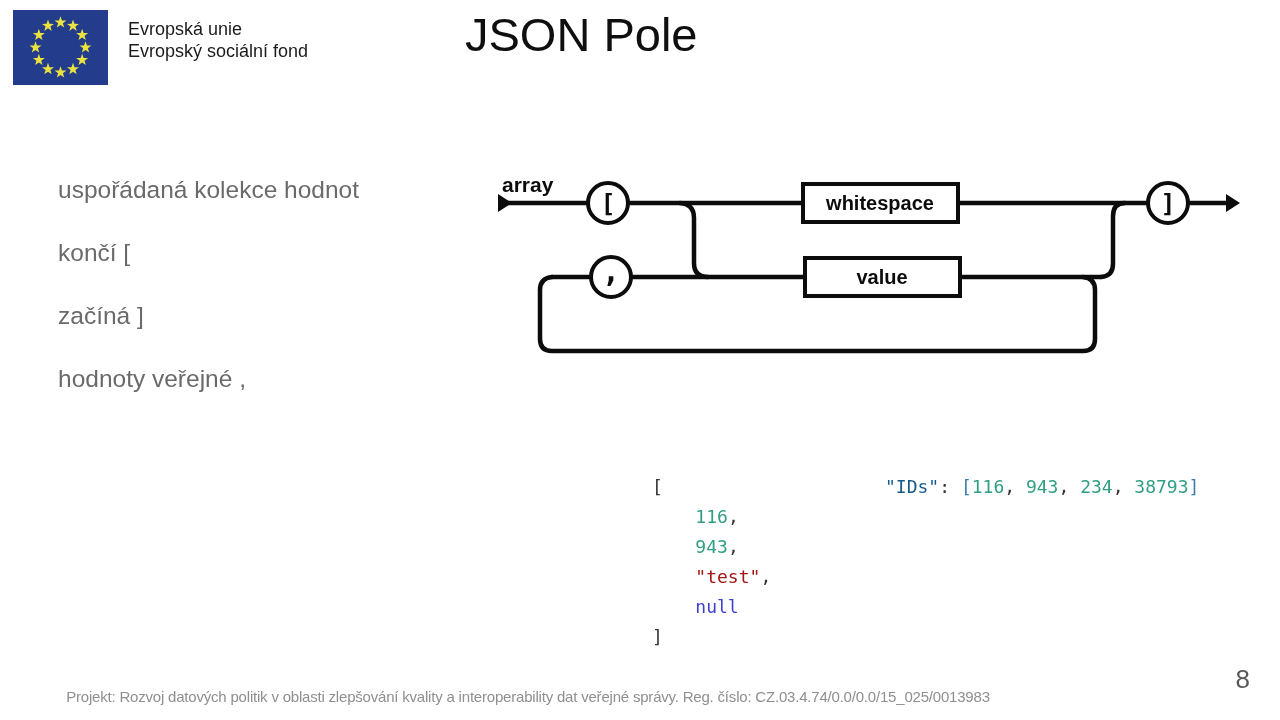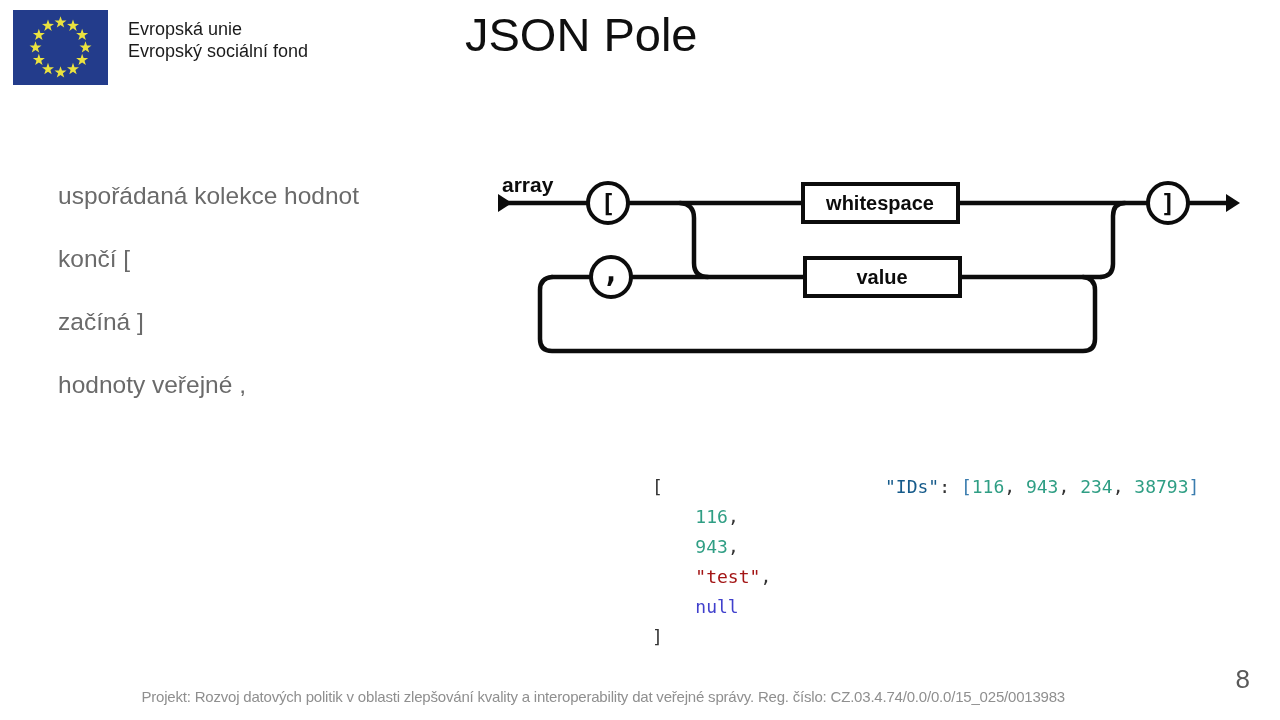--- a/index.html
+++ b/index.html
@@ -5,21 +5,21 @@
   html,body{margin:0;padding:0;background:#000;}
   .page{position:relative;width:1280px;height:720px;background:#ffffff;overflow:hidden;
         font-family:"Liberation Sans",sans-serif;}
   .slide{position:absolute;left:3px;top:8px;width:1274px;height:705px;background:#ffffff;}
 
   .eu-flag{position:absolute;left:13px;top:10px;}
   .eu-text{position:absolute;left:128px;top:19px;font-size:18px;line-height:21.5px;
            color:#1b1b1b;letter-spacing:0;}
   .title{position:absolute;left:433px;top:11px;font-size:47px;color:#0f0f0f;line-height:1;margin-left:32px;}
 
-  .bullet{position:absolute;left:58px;font-size:24.5px;color:#6a6a6a;white-space:nowrap;margin-top:6px;}
+  .bullet{position:absolute;left:58px;font-size:24.5px;color:#6a6a6a;white-space:nowrap;}
   .b0{top:176px}.b1{top:239px}.b2{top:302px}.b3{top:365px}
 
   .diagram{position:absolute;left:490px;top:148px;}
   .rail{stroke:#0c0c0c;stroke-width:4.5;fill:none;stroke-linecap:round;stroke-linejoin:round;}
   .node{fill:#ffffff;stroke:#0c0c0c;stroke-width:4;}
   .dg-label{font-family:"Liberation Sans",sans-serif;font-weight:bold;font-size:21px;fill:#0c0c0c;}
   .dg-box-label{font-family:"Liberation Sans",sans-serif;font-weight:bold;font-size:20px;
                 fill:#0c0c0c;text-anchor:middle;}
   .dg-tok{font-family:"DejaVu Sans Mono",monospace;font-weight:bold;font-size:25px;
           fill:#0c0c0c;text-anchor:middle;}
@@ -31,21 +31,21 @@
         line-height:30px;white-space:pre;color:#333333;}
   .code-left{left:652px;top:472px;}
   .code-right{left:885px;top:472px;}
   .c-num{color:#2f9e84}
   .c-str{color:#a31515}
   .c-kw{color:#4040cc}
   .c-punct{color:#333333}
   .c-prop{color:#155a8a}
   .c-brkt{color:#3a7cae}
 
-  .footer{position:absolute;left:17px;top:688px;width:1048px;text-align:right;
+  .footer{position:absolute;left:4px;top:688px;width:1048px;text-align:center;
           font-size:15px;color:#8f8f8f;letter-spacing:-0.2px;}
   .page-number{position:absolute;left:1180px;top:664px;width:70px;text-align:right;
           font-size:26px;color:#595959;}
 </style>
 </head>
 <body>
 
 <div class="page">
   <div class="slide"></div>
 

